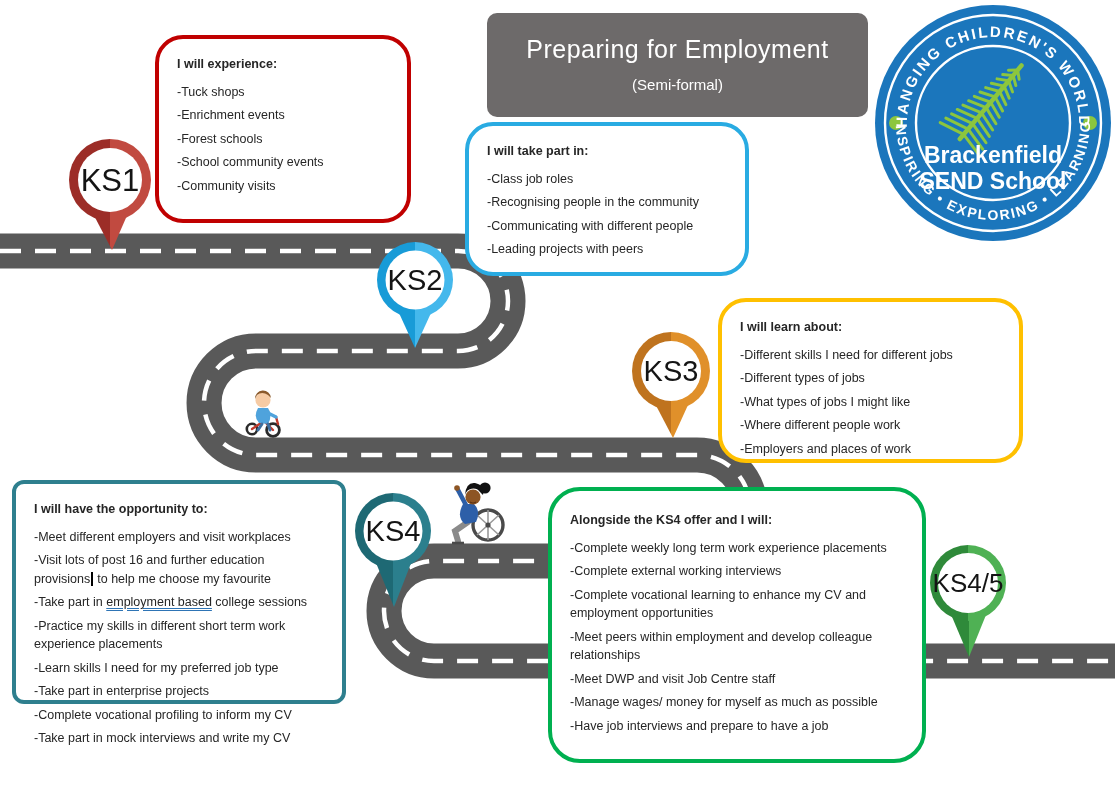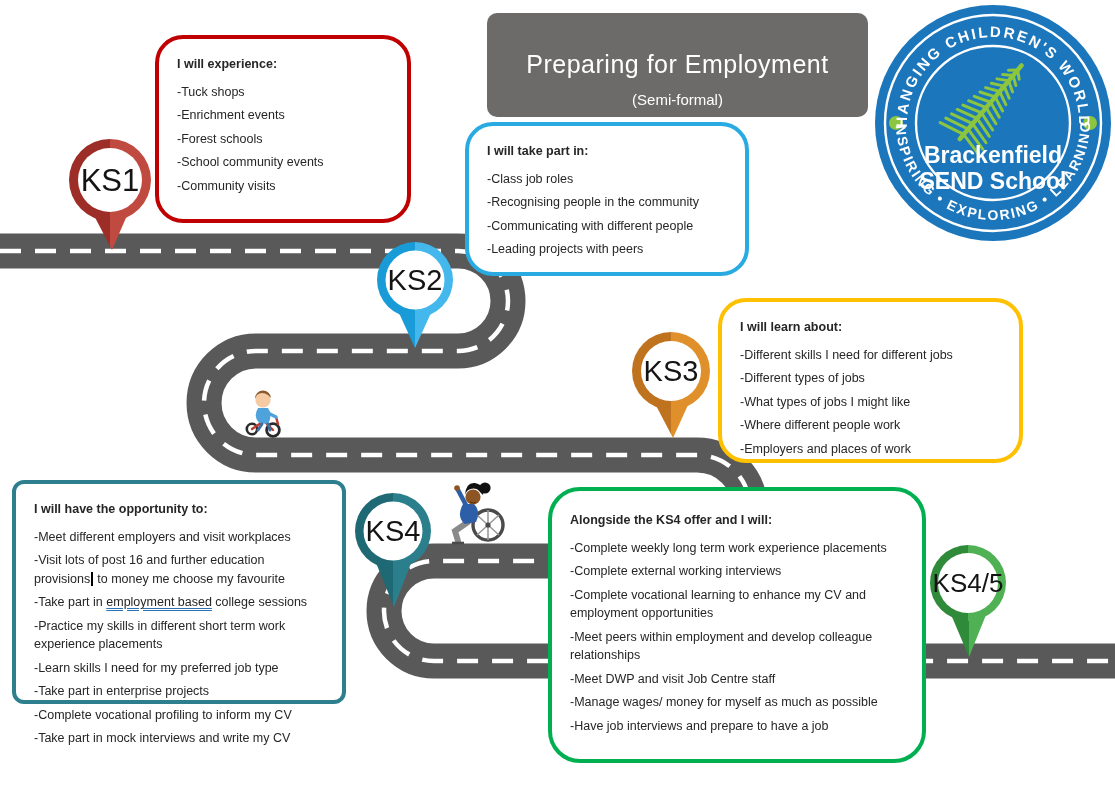--- a/index.html
+++ b/index.html
@@ -9,21 +9,21 @@
   .callout{position:absolute;background:#fff;border:4px solid #888;border-radius:28px;
            padding:12px 18px 8px 18px;box-sizing:border-box;font-size:12.5px;line-height:18.5px;}
   .box-heading{font-weight:bold;margin:4px 0 9px 0;}
   .box-items .item{margin-bottom:5px;}
   #box-ks1{left:155px;top:35px;width:256px;height:188px;}
   #box-ks2{left:465px;top:122px;width:284px;height:154px;}
   #box-ks3{left:718px;top:298px;width:305px;height:165px;}
   #box-ks4{left:12px;top:480px;width:334px;height:224px;border-radius:12px;}
   #box-ks45{left:548px;top:487px;width:378px;height:276px;border-radius:32px;padding-top:16px;}
   .title-box{position:absolute;left:487px;top:13px;width:381px;height:104px;background:#6D6A6A;
-             border-radius:10px;color:#fff;text-align:center;box-sizing:border-box;padding-top:37px;}
+             border-radius:10px;color:#fff;text-align:center;box-sizing:border-box;padding-top:22px;}
   .title-main{font-size:25px;letter-spacing:.5px;}
   .title-sub{font-size:15px;margin-top:12px;}
   .logo{position:absolute;left:872px;top:2px;}
   .uline{text-decoration:underline;text-decoration-style:double;text-decoration-color:#2E74B5;text-underline-offset:2px;}
   .caret{display:inline-block;width:1.5px;height:14px;background:#000;vertical-align:-3px;margin:0 1px 0 1px;}
   .pin-label{font-size:29px;fill:#141414;}
   svg text{font-family:"Liberation Sans",sans-serif;}
 </style>
 </head>
 <body>
@@ -141,21 +141,21 @@
         <div class="item">-Different types of jobs</div>
         <div class="item">-What types of jobs I might like</div>
         <div class="item">-Where different people work</div>
         <div class="item">-Employers and places of work</div>
       </div>
   </div>
   <div class="callout" id="box-ks4" style="border-color: rgb(46, 127, 142);">
     <div class="box-heading">I will have the opportunity to:</div>
     <div class="box-items">
         <div class="item">-Meet different employers and visit workplaces</div>
-        <div class="item"><span>-Visit lots of post 16 and further education provisions</span><span class="caret"></span><span> to money me choose my favourite</span></div>
+        <div class="item"><span>-Visit lots of post 16 and further education provisions</span><span class="caret"></span><span> to help me choose my favourite</span></div>
         <div class="item"><span>-Take part in </span><span class="uline">employment based</span><span> college sessions</span></div>
         <div class="item">-Practice my skills in different short term work experience placements</div>
         <div class="item">-Learn skills I need for my preferred job type</div>
         <div class="item">-Take part in enterprise projects</div>
         <div class="item">-Complete vocational profiling to inform my CV</div>
         <div class="item">-Take part in mock interviews and write my CV</div>
       </div>
   </div>
   <div class="callout" id="box-ks45" style="border-color: rgb(0, 176, 80);">
     <div class="box-heading">Alongside the KS4 offer and I will:</div>

